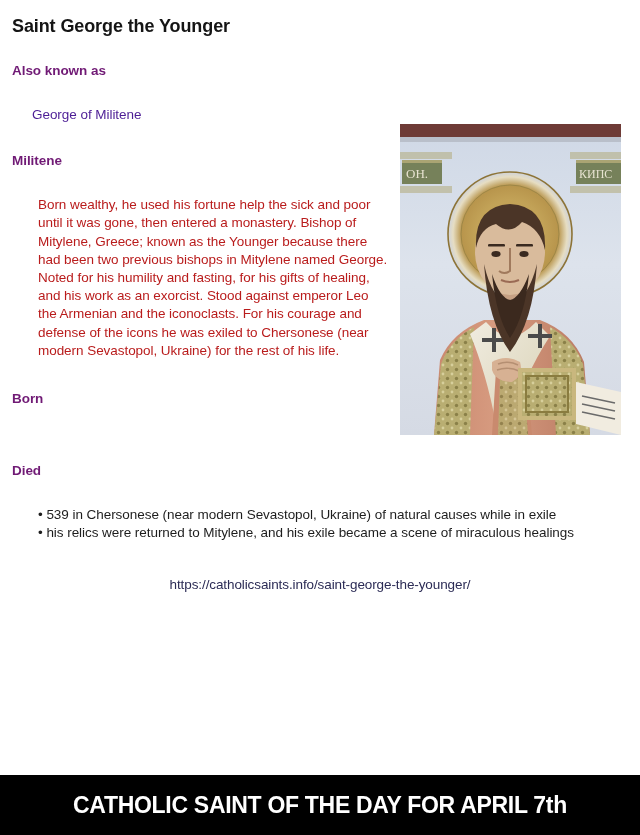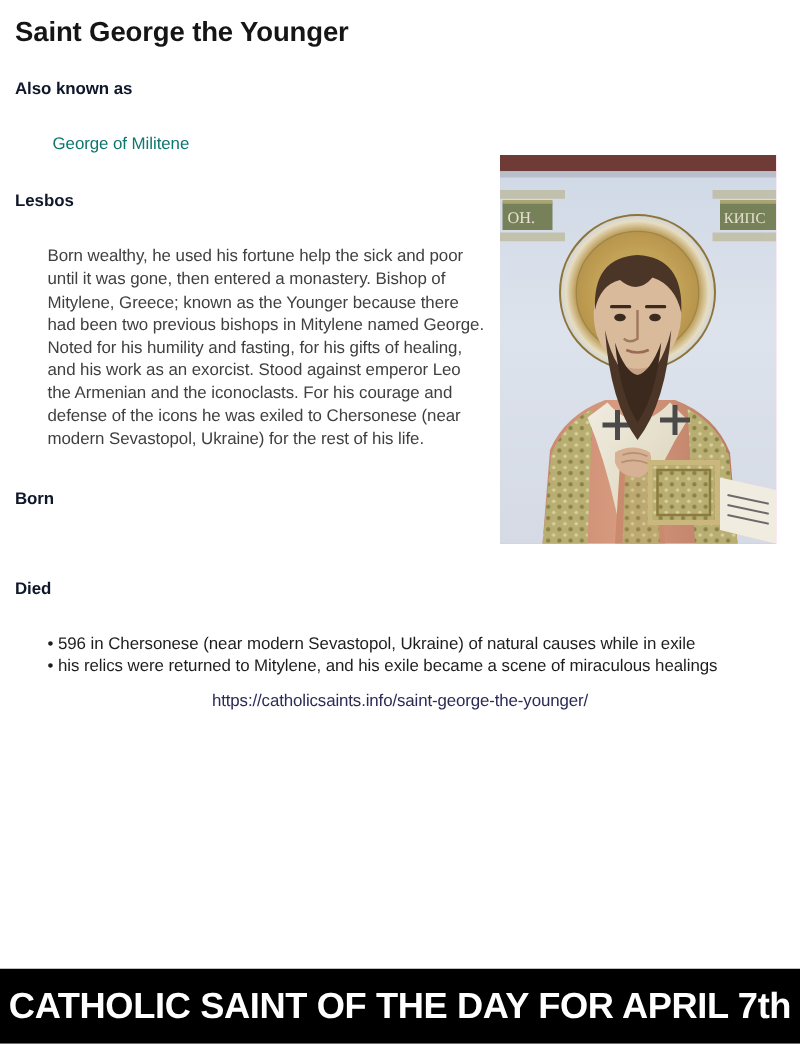--- a/index.html
+++ b/index.html
@@ -36,55 +36,55 @@
     border: 0;
   }
   .saint-icon svg { display: block; width: 100%; height: 100%; }
 
   
   .content {
     padding: 16px 12px 0 12px;
   }
 
   h1.title {
-    font-size: 22px;
+    font-size: 18px;
     font-weight: bold;
     letter-spacing: -0.1px;
     margin: 0 0 26px 0;
     line-height: 20px;
     color: #151515;
   }
 
   h2.section-heading {
     font-size: 13.5px;
     font-weight: bold;
     margin: 0;
     line-height: 18px;
-    color: #0f172a;
+    color: #701a75;
     letter-spacing: -0.05px;
   }
 
   .indent-block {
-    margin-left: 30px;
+    margin-left: 20px;
     font-size: 13.5px;
     line-height: 18.2px;
-    color: #0f766e;
+    color: #4c1d95;
     letter-spacing: -0.05px;
   }
 
   .gap-sm { height: 26px; }
   .gap-md { height: 28px; }
   .gap-lg { height: 30px; }
 
   .profile-body {
     margin-left: 26px;
     margin-right: 6px;
     font-size: 13.5px;
     line-height: 18.2px;
-    color: #404040;
+    color: #b91c1c;
     letter-spacing: -0.05px;
     text-align: left;
   }
 
   .died-list {
     margin-left: 26px;
     margin-right: 22px;
     font-size: 13.5px;
     line-height: 18.2px;
     color: #1d1d1d;
@@ -92,41 +92,41 @@
   }
   .died-list .bullet-line { display: block; }
 
   .source-url {
     clear: both;
     text-align: center;
     font-size: 13.5px;
     line-height: 18px;
     color: #2b2b55;
     padding: 0 0 0 0;
-    margin-top: 10px;
+    margin-top: 34px;
     text-decoration: none;
     display: block;
     letter-spacing: -0.1px;
   }
 
   
   .banner {
     position: absolute;
     left: 0;
     bottom: 0;
     width: 640px;
     height: 60px;
     background: #000000;
     display: flex;
     align-items: center;
     justify-content: center;
   }
   .banner-text {
     color: #ffffff;
-    font-size: 29px;
+    font-size: 23px;
     font-weight: bold;
     letter-spacing: -0.3px;
     line-height: 26px;
     white-space: nowrap;
   }
 </style>
 </head>
 <body>
 
 <div class="page">
@@ -242,35 +242,35 @@
     </div>
 
     <h1 class="title">Saint George the Younger</h1>
 
     <h2 class="section-heading">Also known as</h2>
     <div class="gap-sm"></div>
     <div class="indent-block">George of Militene</div>
 
     <div class="gap-md"></div>
 
-    <h2 class="section-heading">Lesbos</h2>
+    <h2 class="section-heading">Militene</h2>
     <div class="gap-sm"></div>
     <div class="profile-body">Born wealthy, he used his fortune help the sick and poor until it was gone, then entered a monastery. Bishop of Mitylene, Greece; known as the Younger because there had been two previous bishops in Mitylene named George. Noted for his humility and fasting, for his gifts of healing, and his work as an exorcist. Stood against emperor Leo the Armenian and the iconoclasts. For his courage and defense of the icons he was exiled to Chersonese (near modern Sevastopol, Ukraine) for the rest of his life.</div>
 
     <div class="gap-lg"></div>
 
     <h2 class="section-heading">Born</h2>
     <div class="gap-sm"></div>
 
     <div class="gap-md"></div>
 
     <h2 class="section-heading">Died</h2>
     <div class="gap-sm"></div>
     <div class="died-list">
-      <span class="bullet-line">• 596 in Chersonese (near modern Sevastopol, Ukraine) of natural causes while in exile</span>
+      <span class="bullet-line">• 539 in Chersonese (near modern Sevastopol, Ukraine) of natural causes while in exile</span>
       <span class="bullet-line">• his relics were returned to Mitylene, and his exile became a scene of miraculous healings</span>
     </div>
 
     <a class="source-url" href="#">https://catholicsaints.info/saint-george-the-younger/</a>
 
   </div>
 
   <div class="banner">
     <span class="banner-text">CATHOLIC SAINT OF THE DAY FOR APRIL 7th</span>
   </div>

